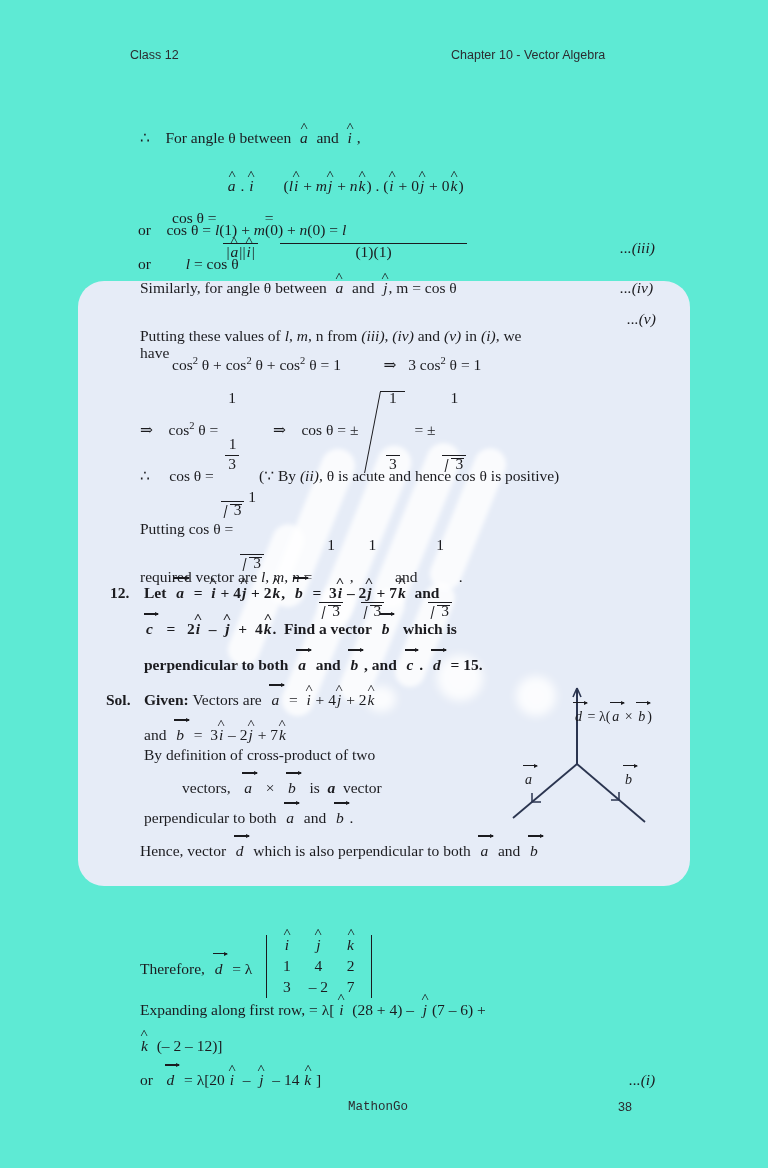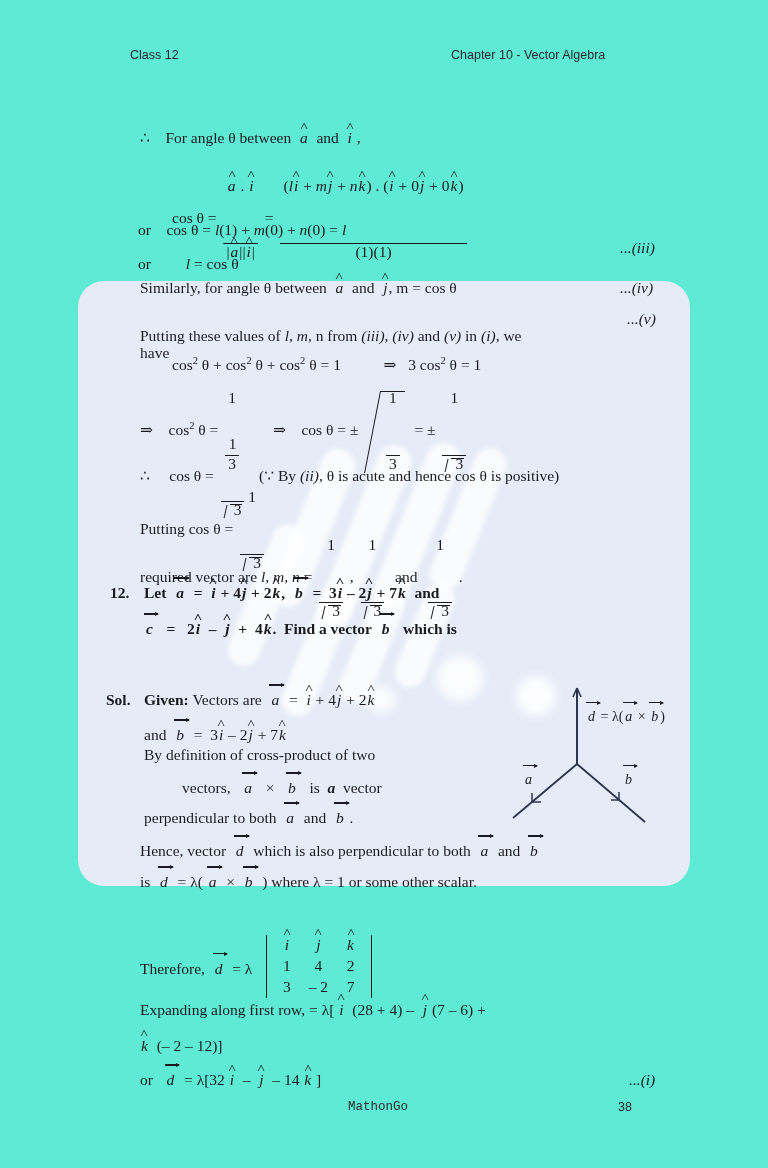--- a/index.html
+++ b/index.html
@@ -320,20 +320,31 @@
 
     <div class="ln b" style="left:144px; top:621px;">
       <span class="vec">c</span>
       &nbsp;&nbsp;<span>=</span>&nbsp;&nbsp;
       2<span class="hat">i</span> &nbsp;–&nbsp; <span class="hat">j</span> &nbsp;+&nbsp; 4<span class="hat">k</span>.
       &nbsp;<span>Find   a   vector</span>&nbsp;
       <span class="vec">b</span>
       &nbsp;&nbsp;<span>which   is</span>
     </div>
 
+    <div class="ln b" style="left:144px; top:657px;">
+      <span>perpendicular to both</span>
+      &nbsp;<span class="vec">a</span>&nbsp;
+      <span>and</span>
+      &nbsp;<span class="vec">b</span>
+      <span>, and</span>
+      &nbsp;<span class="vec">c</span>
+      <span>.</span>
+      &nbsp;<span class="vec">d</span>&nbsp;
+      <span>=  15.</span>
+    </div>
 
     <div class="ln b" style="left:106px; top:692px;">Sol.</div>
 
     <div class="ln" style="left:144px; top:692px;">
       <span class="b">Given:</span>
       <span>Vectors are</span>
       &nbsp;<span class="vec thin">a</span>&nbsp;
       <span>=</span>
       &nbsp;<span class="hat">i</span> + 4<span class="hat">j</span> + 2<span class="hat">k</span>
     </div>
@@ -365,29 +376,20 @@
 
     <div class="ln" style="left:140px; top:843px;">
       <span>Hence, vector</span>
       &nbsp;<span class="vec thin">d</span>&nbsp;
       <span>which is also perpendicular to both</span>
       &nbsp;<span class="vec thin">a</span>&nbsp;
       <span>and</span>
       &nbsp;<span class="vec thin">b</span>
     </div>
 
-    <div class="ln" style="left:140px; top:874px;">
-      <span>is</span>
-      &nbsp;<span class="vec thin">d</span>&nbsp;
-      <span>= λ(</span>
-      <span class="vec thin">a</span>&nbsp;
-      <span>×</span>
-      &nbsp;<span class="vec thin">b</span>&nbsp;
-      <span>) where λ = 1 or some other scalar.</span>
-    </div>
 
     <div class="ln" style="left:140px; top:935px;">
       <span>Therefore,</span>
       &nbsp;<span class="vec thin">d</span>&nbsp;
       <span>= λ</span>
       &nbsp;
       <span class="det" style="vertical-align:-24px;">
         <table>
           <tbody>
               <tr>
@@ -419,21 +421,21 @@
     </div>
 
     <div class="ln" style="left:140px; top:1038px;">
       <span class="hat up">k</span>&nbsp;
       <span>(–  2  –  12)]</span>
     </div>
 
     <div class="ln" style="left:140px; top:1072px;">
       <span>or</span>
       &nbsp;&nbsp;<span class="vec thin">d</span>&nbsp;
-      <span>= λ[32</span>
+      <span>= λ[20</span>
       <span class="hat">i</span>
       &nbsp;<span>–</span>&nbsp;
       <span class="hat">j</span>
       &nbsp;<span>–  14</span>
       <span class="hat">k</span>
       <span>]</span>
     </div>
     <div class="ln it" style="left:629px; top:1072px;">...(i)</div>
 
     <div class="diagram">
@@ -442,21 +444,21 @@
         <line x1="72" y1="12" x2="72" y2="88" stroke="#2b3550" stroke-width="2"></line>
         <path d="M 72 12 L 68 21 M 72 12 L 76 21" stroke="#2b3550" stroke-width="1.6" fill="none"></path>
 
         <line x1="72" y1="88" x2="8" y2="142" stroke="#2b3550" stroke-width="1.8"></line>
         <path d="M 27 126 L 36 126 M 27 126 L 27 117" stroke="#2b3550" stroke-width="1.5" fill="none"></path>
 
         <line x1="72" y1="88" x2="140" y2="146" stroke="#2b3550" stroke-width="1.8"></line>
         <path d="M 114 124 L 106 124 M 114 124 L 114 116" stroke="#2b3550" stroke-width="1.5" fill="none"></path>
       </svg>
 
-      <div class="diaglbl" style="left:81px; top:33px;">
+      <div class="diaglbl" style="left:68px; top:33px;">
         <span class="vec thin" style="font-weight:normal;">d</span>
         <span>= λ(</span><span class="vec thin" style="font-weight:normal;">a</span>
         <span>×</span>
         <span class="vec thin" style="font-weight:normal;">b</span><span>)</span>
       </div>
 
       <div class="diaglbl" style="left:18px; top:96px;">
         <span class="vec thin" style="font-weight:normal;">a</span>
       </div>
 

